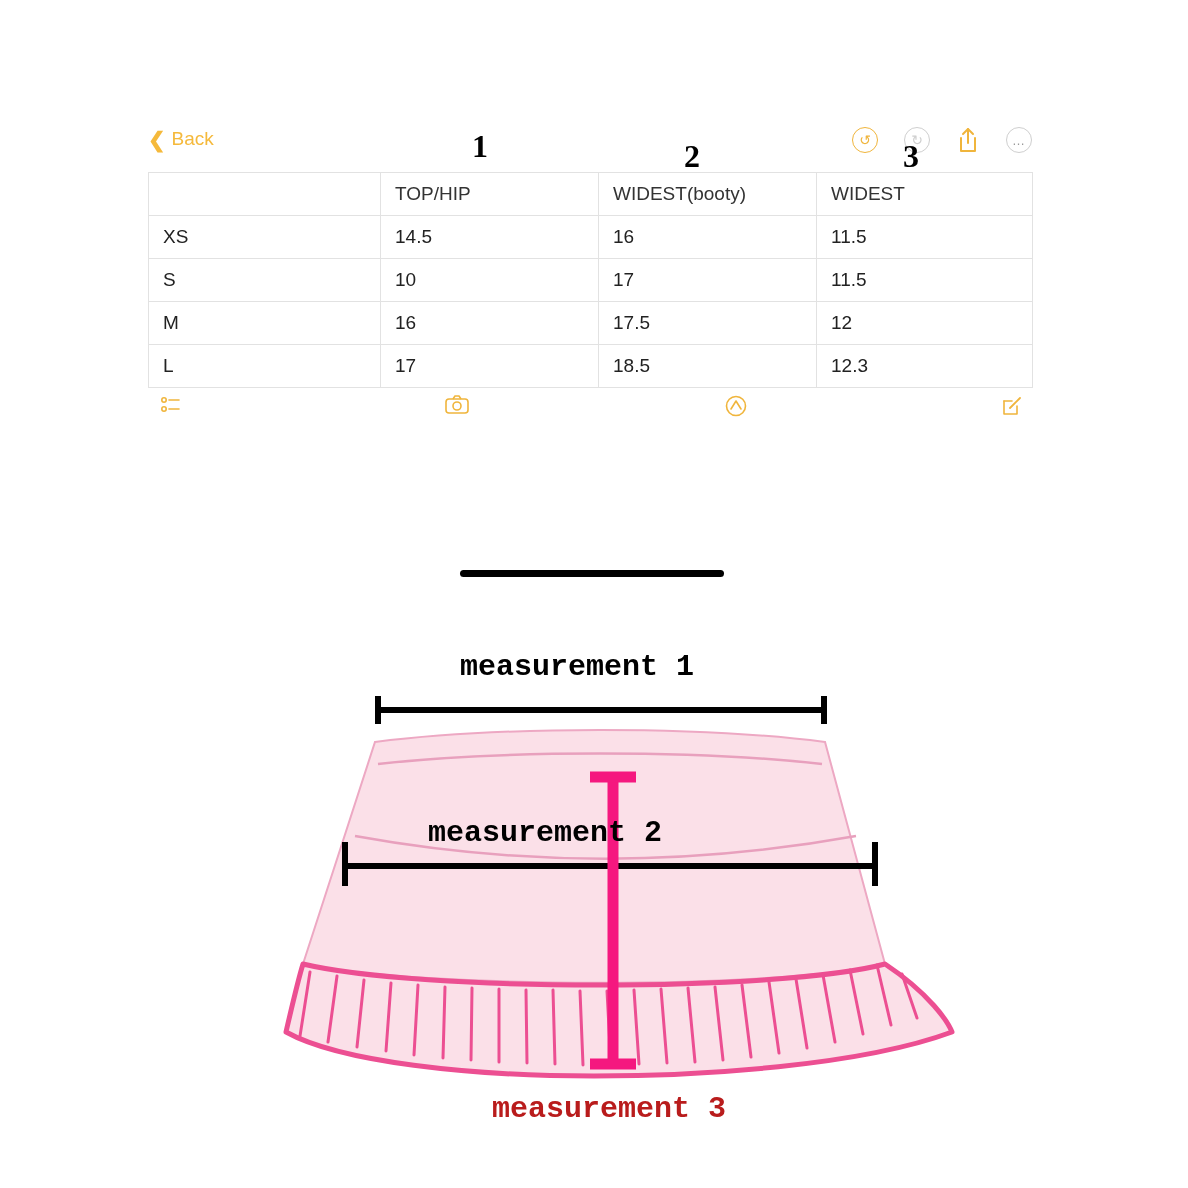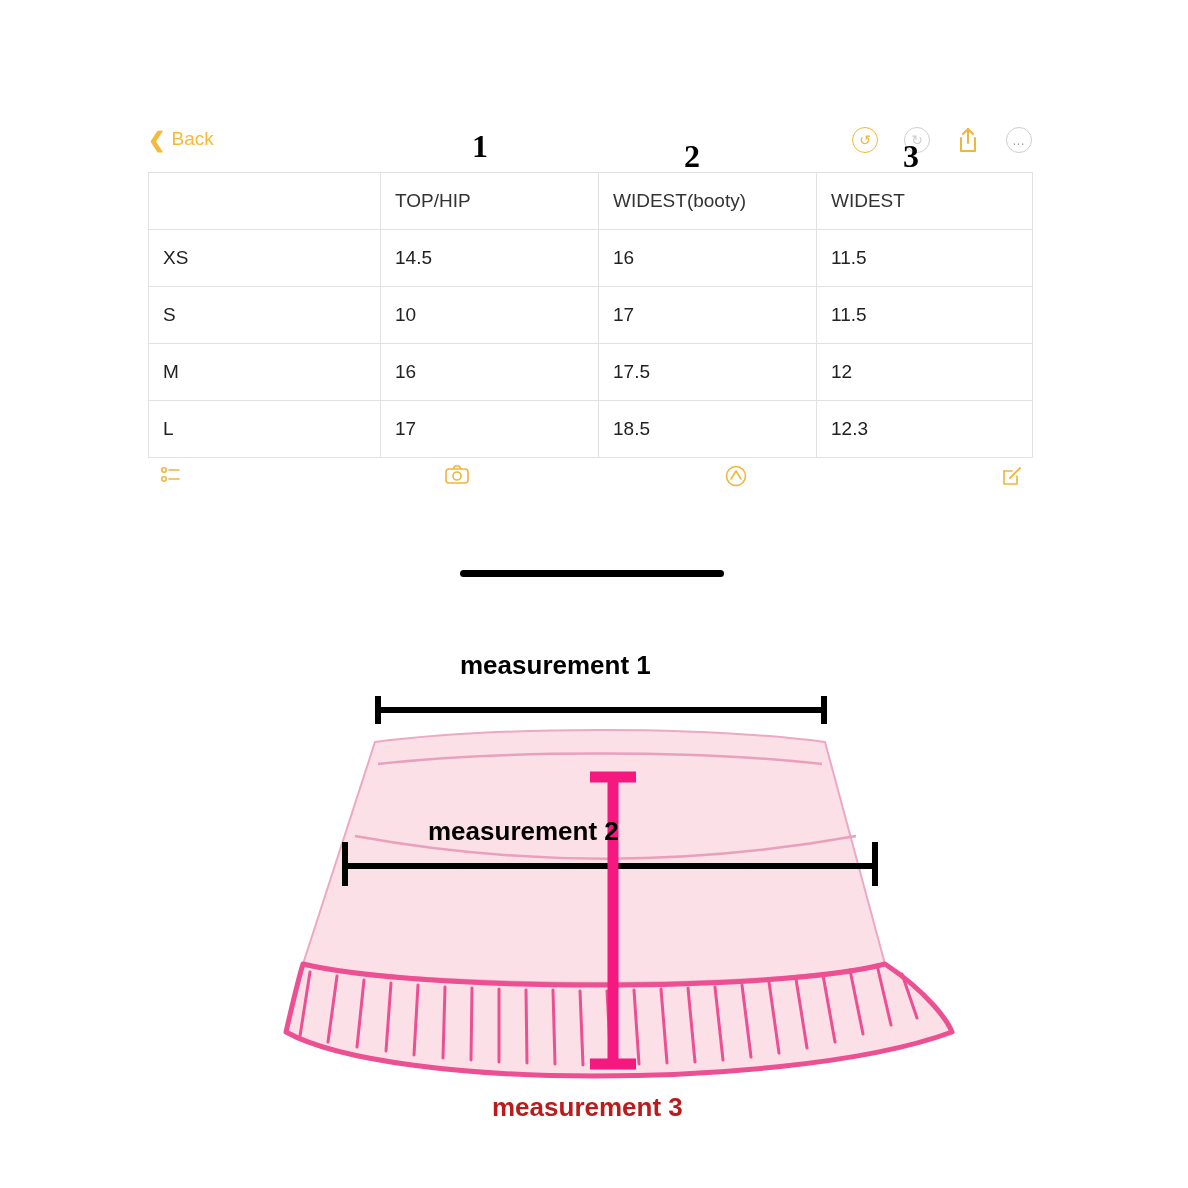--- a/index.html
+++ b/index.html
@@ -98,21 +98,21 @@
   
   table.size-table {
     border-collapse: collapse;
     width: 884px;
     table-layout: fixed;
     font-size: 19px;
     color: #222;
   }
   table.size-table td, table.size-table th {
     border: 1px solid #e2e2e2;
-    height: 57px;
+    height: 43px;
     padding: 0 14px;
     text-align: left;
     font-weight: normal;
     vertical-align: middle;
     white-space: nowrap;
   }
   table.size-table col.c0 { width: 232px; }
   table.size-table col.c1 { width: 218px; }
   table.size-table col.c2 { width: 218px; }
   table.size-table col.c3 { width: 216px; }
@@ -150,23 +150,23 @@
   
   .diagram {
     position: absolute;
     left: 0; top: 614px;
     width: 1188px; height: 574px;
   }
   .diagram svg { display: block; }
 
   .dim-label {
     position: absolute;
-    font-family: Liberation Sans, sans-serif;
+    font-family: Liberation Mono, monospace;
     font-weight: bold;
-    font-size: 26px;
+    font-size: 30px;
     color: #000;
     white-space: nowrap;
   }
   .dim-label.m1 { left: 460px; top: 36px; }
   .dim-label.m2 { left: 428px; top: 202px; }
   .dim-label.m3 {
     left: 492px; top: 478px;
     color: #b91c1c;
   }
 </style>

